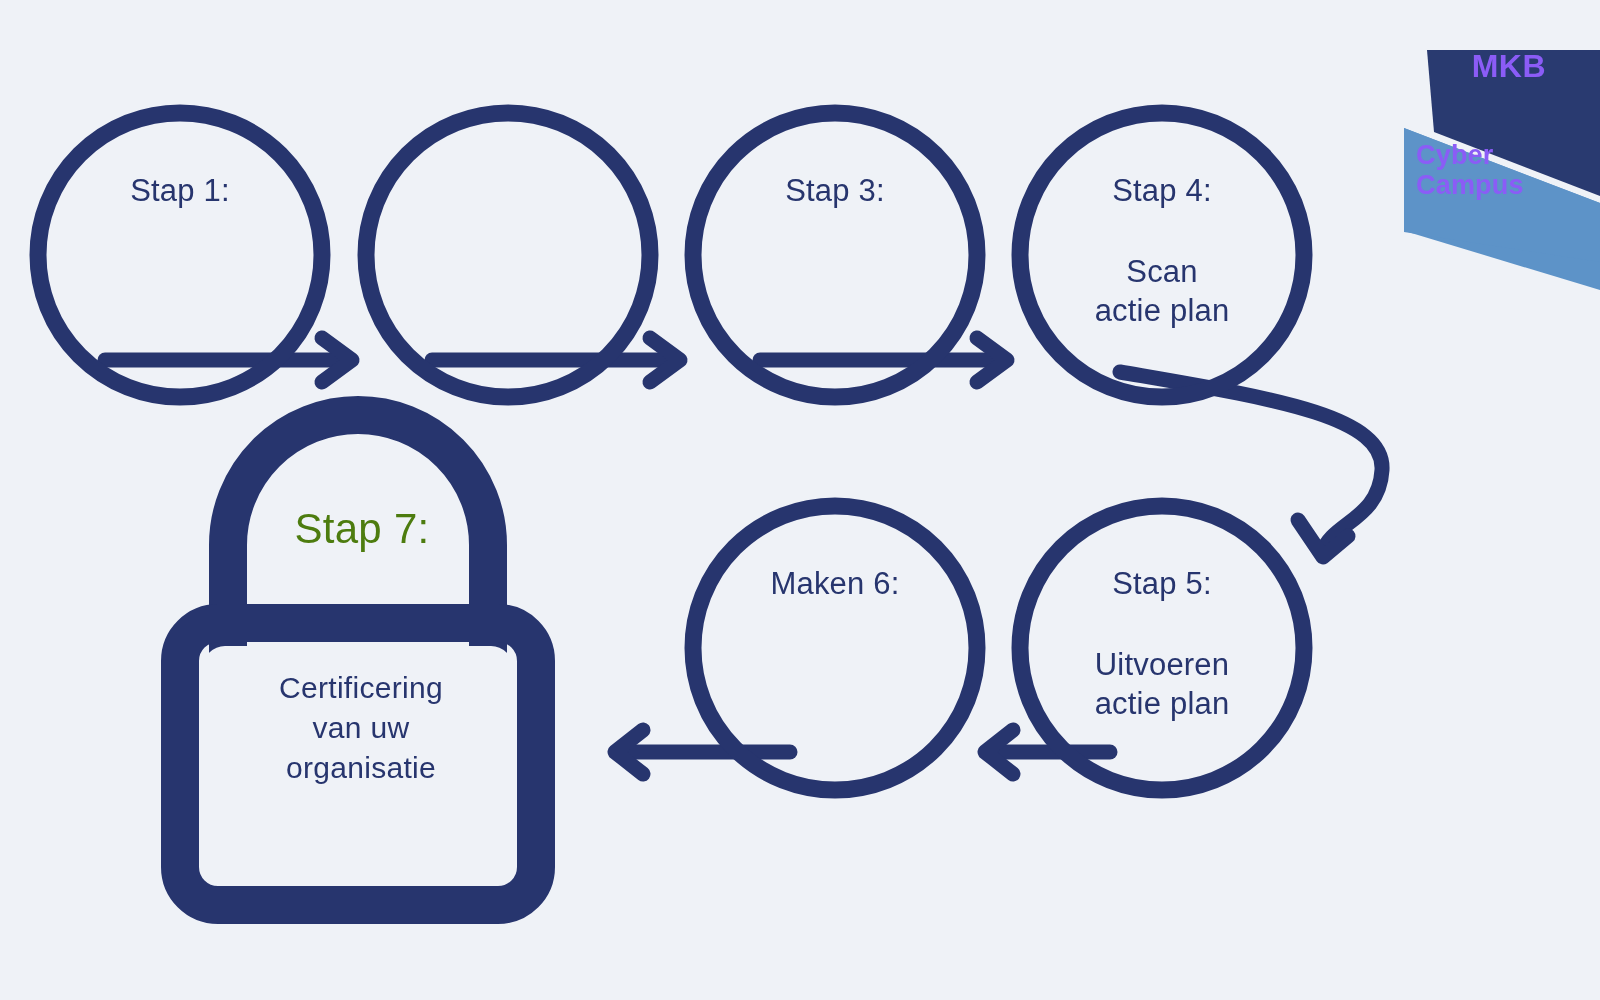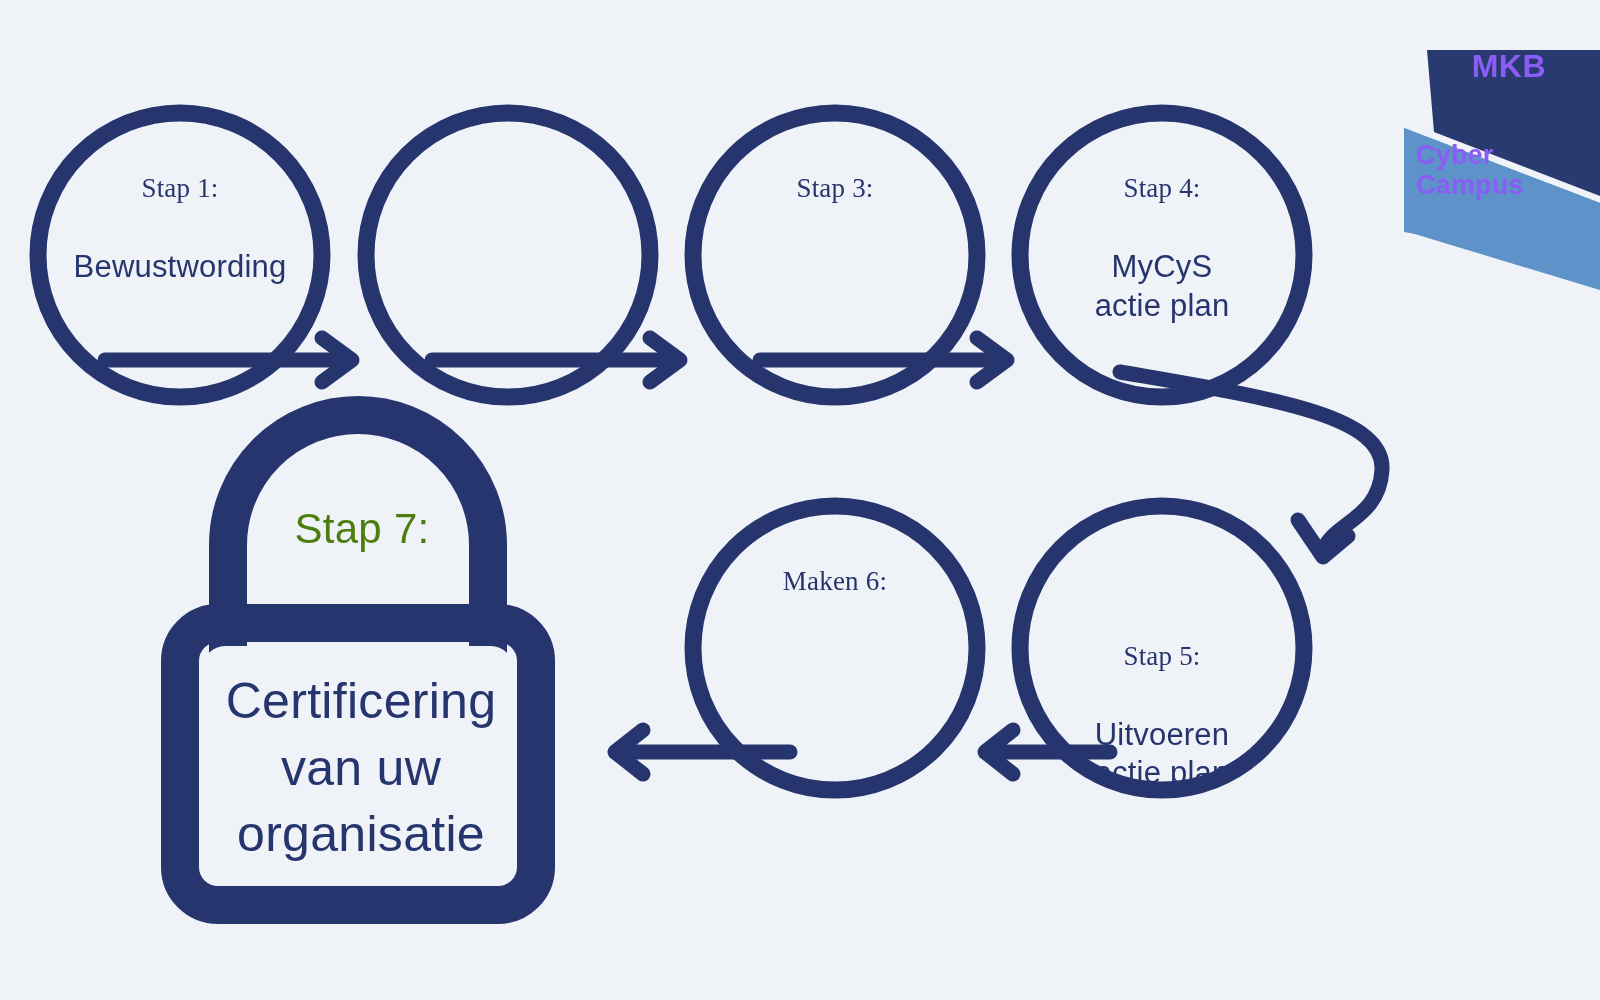--- a/index.html
+++ b/index.html
@@ -26,23 +26,22 @@
   }
   .step-text {
     position: absolute;
     text-align: center;
     color: #27356e;
     font-family: "Liberation Sans", sans-serif;
     pointer-events: none;
     line-height: 1.25;
   }
   .step-head {
-    font-size: 27px;
+    font-size: 31px;
     letter-spacing: 0.2px;
-    font-family: Liberation Serif, serif;
   }
   .step-body {
     font-size: 31px;
     letter-spacing: 0.2px;
   }
   .circle-node {
     position: absolute;
     width: 290px;
     height: 290px;
     display: flex;
@@ -66,21 +65,21 @@
     font-size: 42px;
     letter-spacing: 0.3px;
   }
   .lock-body {
     position: absolute;
     left: 186px;
     top: 668px;
     width: 350px;
     text-align: center;
     color: #27356e;
-    font-size: 50px;
+    font-size: 30px;
     line-height: 1.33;
     letter-spacing: 0.3px;
   }
   .logo-text {
     position: absolute;
     color: #8b5cf6;
     font-weight: bold;
     font-family: "Liberation Sans", sans-serif;
   }
   #logo-mkb {
@@ -164,39 +163,36 @@
       <path d="M 228 660 L 228 545 A 130 130 0 0 1 488 545 L 488 660" fill="none" stroke="#27356e" stroke-width="38" stroke-linecap="butt"></path>
 
       <rect x="180" y="623" width="356" height="282" rx="38" ry="38" fill="none" stroke="#27356e" stroke-width="38"></rect>
 
       <rect x="203" y="646" width="310" height="236" rx="22" ry="22" fill="#eff2f7"></rect>
     </g>
   </svg>
 
   <div class="circle-node" style="left:35px; top:110px;">
     <div class="step-text step-head" style="position:static;">Stap 1:</div>
-    <div class="step-text step-body" style="position:static;">
-      <div>Bewustwording</div>
-    </div>
   </div>
 
 
   <div class="circle-node" style="left:690px; top:110px;">
     <div class="step-text step-head" style="position:static;">Stap 3:</div>
   </div>
 
   <div class="circle-node" style="left:1017px; top:110px;">
     <div class="step-text step-head" style="position:static;">Stap 4:</div>
     <div class="step-text step-body" style="position:static;">
-      <div>MyCyS</div>
+      <div>Scan</div>
       <div>actie plan</div>
     </div>
   </div>
 
-  <div class="circle-node" style="left:1017px; top:503px;justify-content:flex-end;">
+  <div class="circle-node" style="left:1017px; top:503px;">
     <div class="step-text step-head" style="position:static;">Stap 5:</div>
     <div class="step-text step-body" style="position:static;">
       <div>Uitvoeren</div>
       <div>actie plan</div>
     </div>
   </div>
 
   <div class="circle-node" style="left:690px; top:503px;">
     <div class="step-text step-head" style="position:static;">Maken 6:</div>
   </div>

